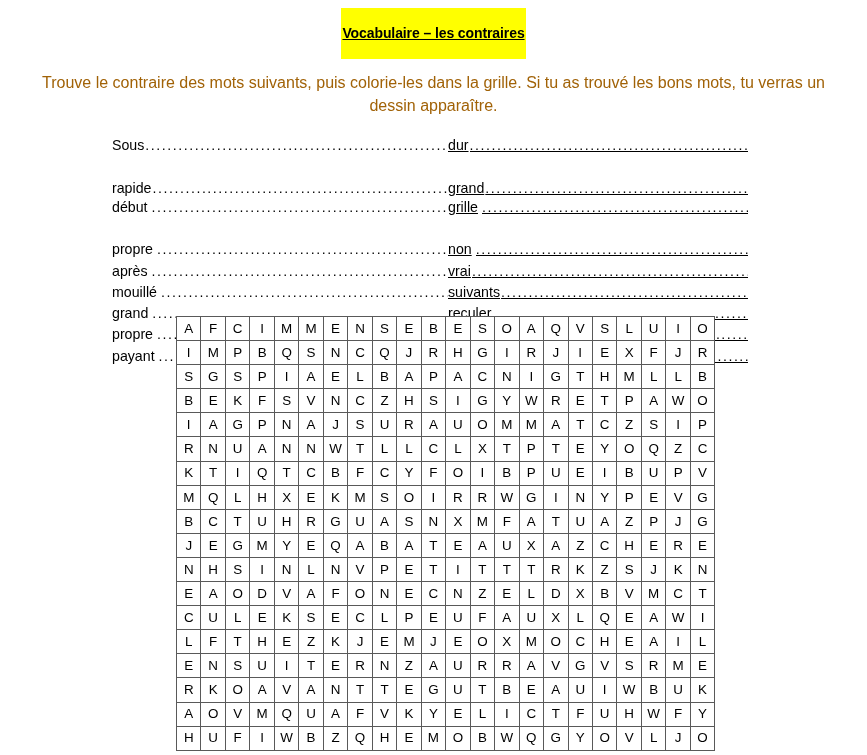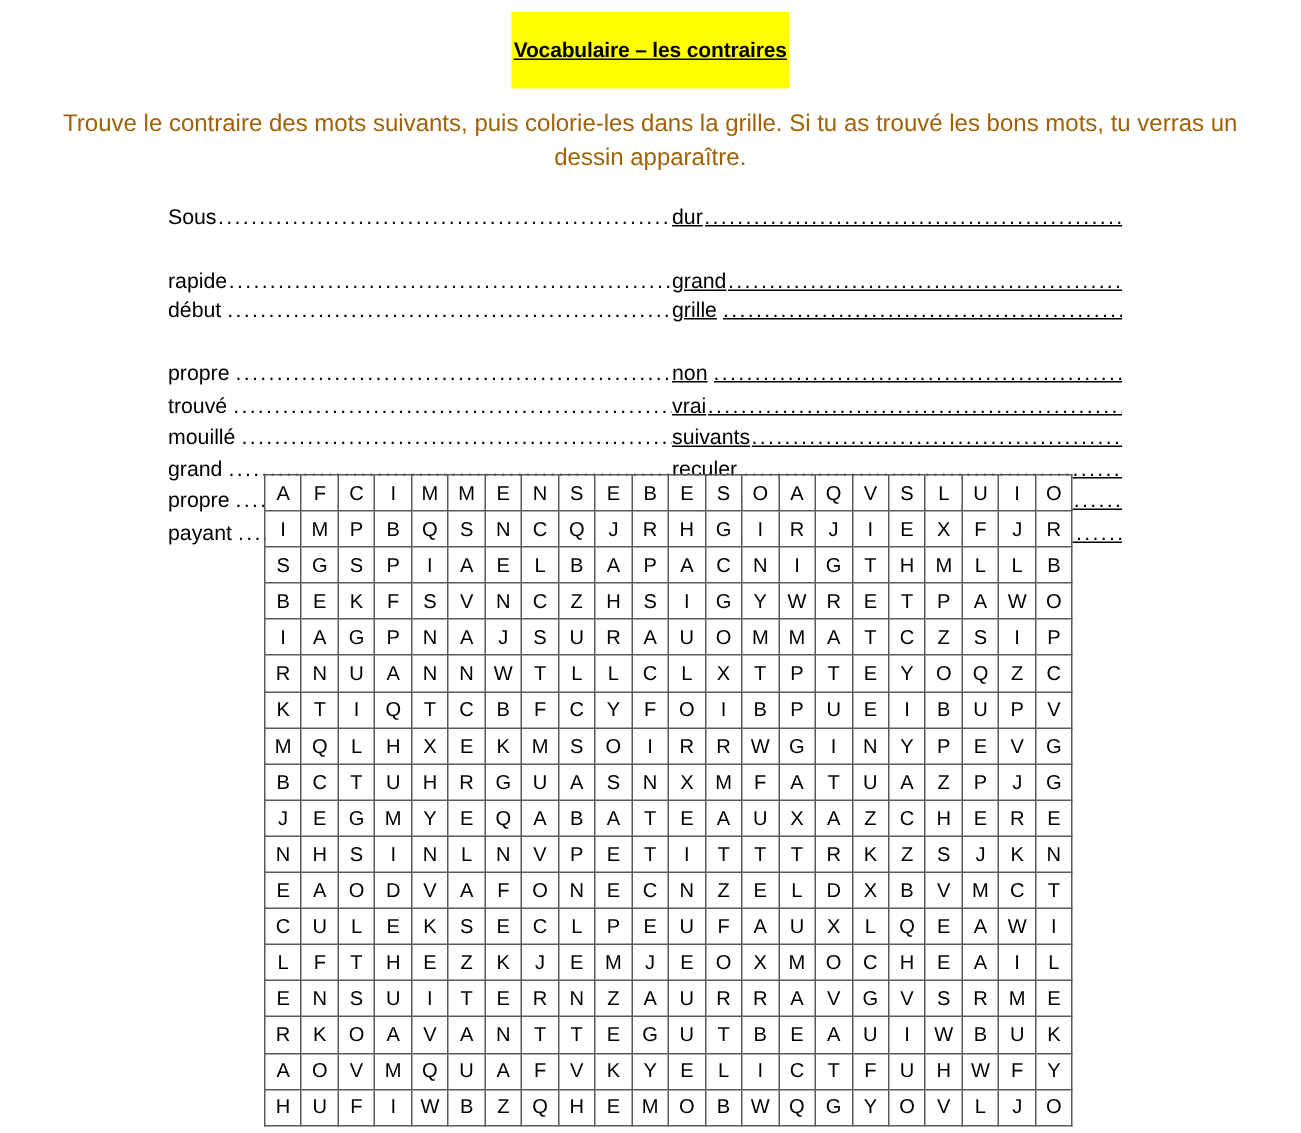--- a/index.html
+++ b/index.html
@@ -150,21 +150,21 @@
         <span class="wl-word sp">propre</span>
         <span class="wl-leader">........................................................................................................................</span>
       </div>
       <div class="wl-cell wl-right">
         <span class="wl-word sp">non</span>
         <span class="wl-leader">........................................................................................................................</span>
       </div>
     </div>
     <div class="word-row">
       <div class="wl-cell wl-left">
-        <span class="wl-word sp">trouvé</span>
+        <span class="wl-word sp">après</span>
         <span class="wl-leader">........................................................................................................................</span>
       </div>
       <div class="wl-cell wl-right">
         <span class="wl-word">vrai</span>
         <span class="wl-leader">........................................................................................................................</span>
       </div>
     </div>
     <div class="word-row">
       <div class="wl-cell wl-left">
         <span class="wl-word sp">mouillé</span>

